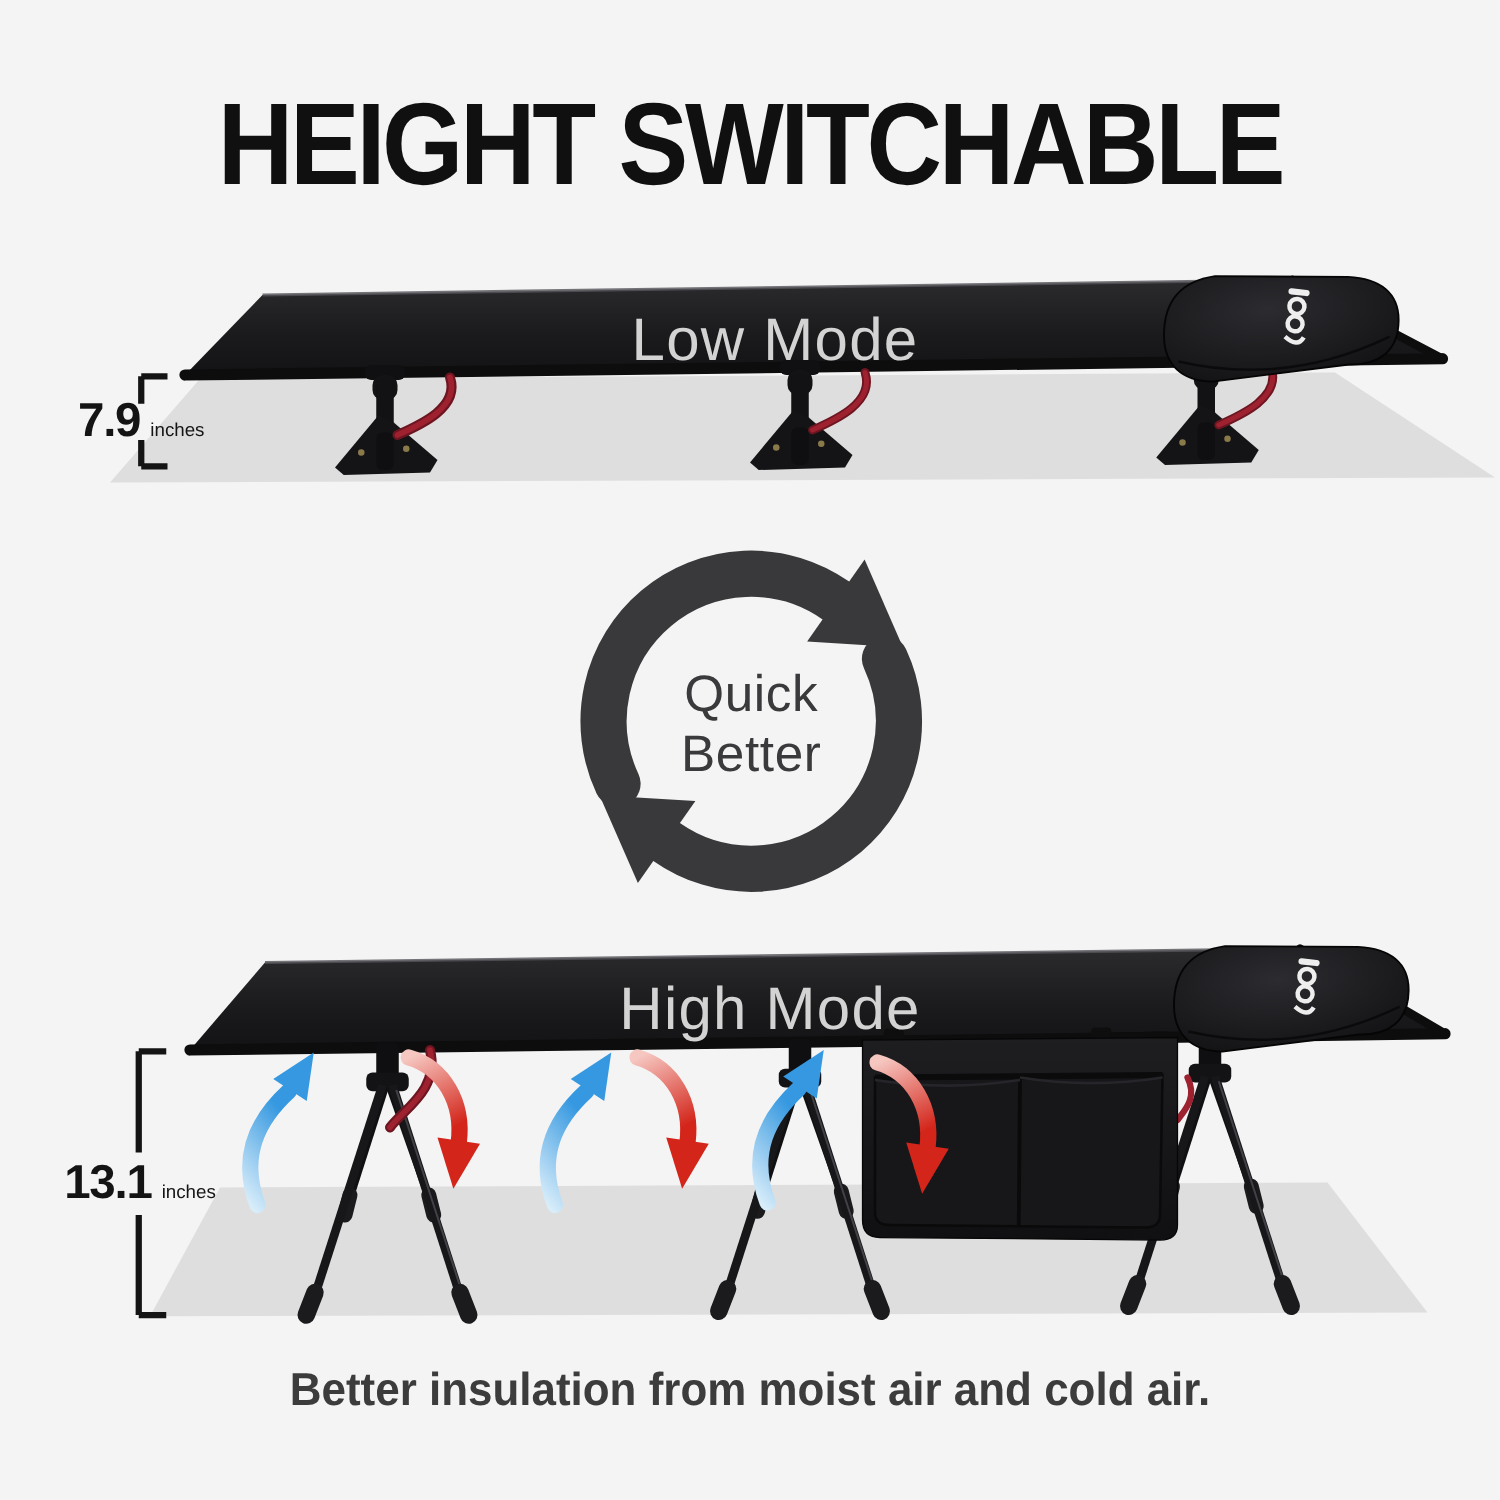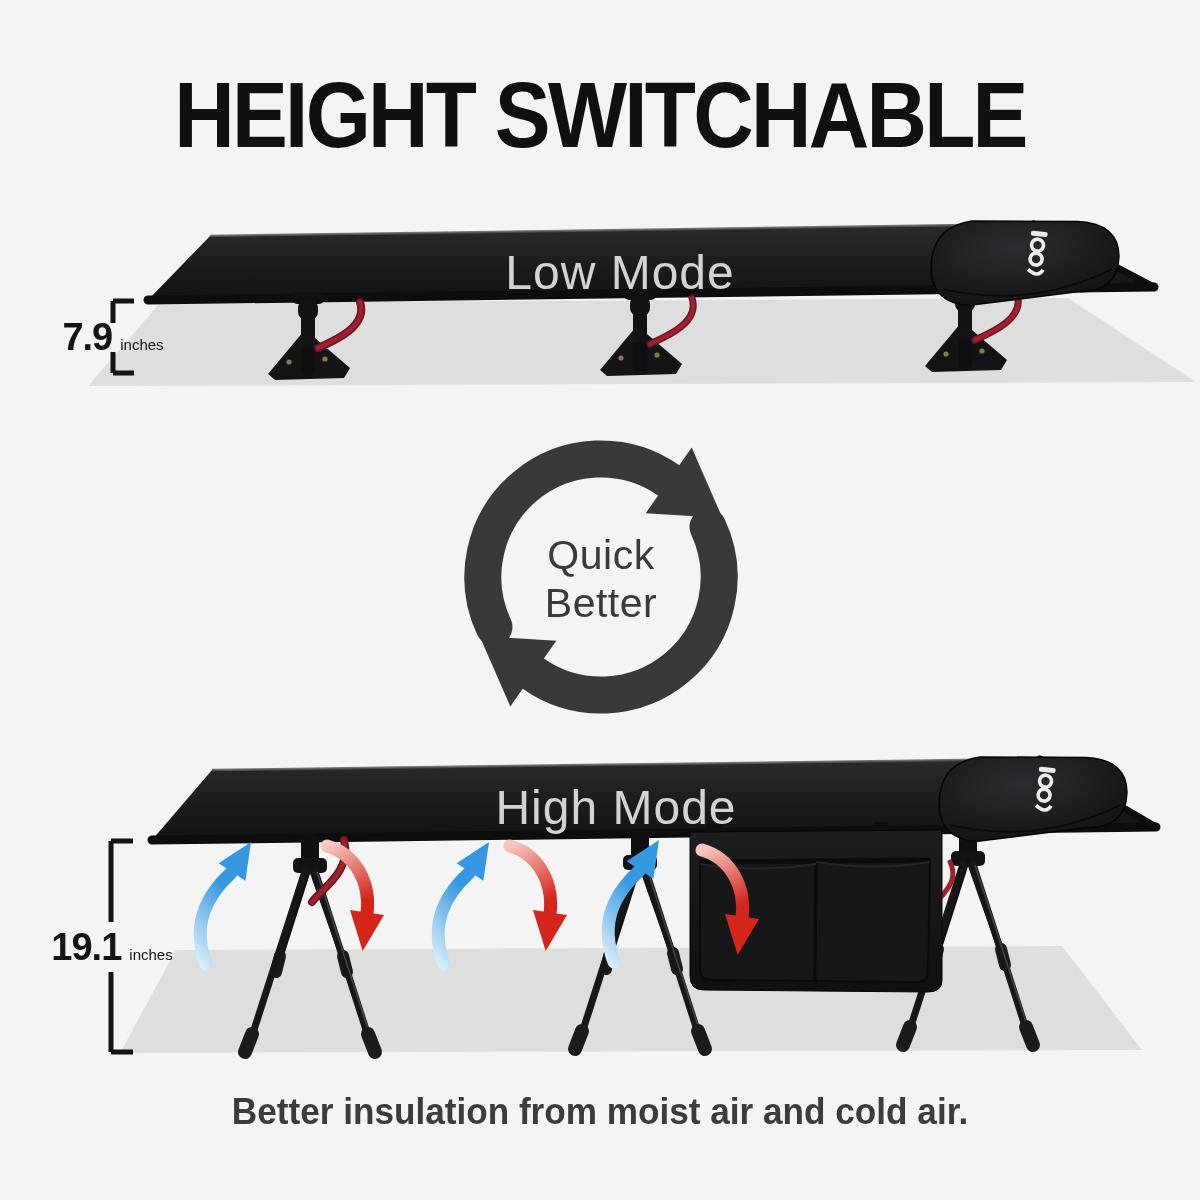--- a/index.html
+++ b/index.html
@@ -189,17 +189,17 @@
 </div>
 
 <div class="overlay switch-text">
   <div>Quick</div>
   <div>Better</div>
 </div>
 
 <div class="overlay mode-label high-label">High Mode</div>
 
 <div class="overlay measure measure-high">
-  <span class="val">19.1</span>
+  <span class="val">13.1</span>
   <span class="unit">inches</span>
 </div>
 
 <div class="overlay caption">Better insulation from moist air and cold air.</div>
 
 </body></html>

